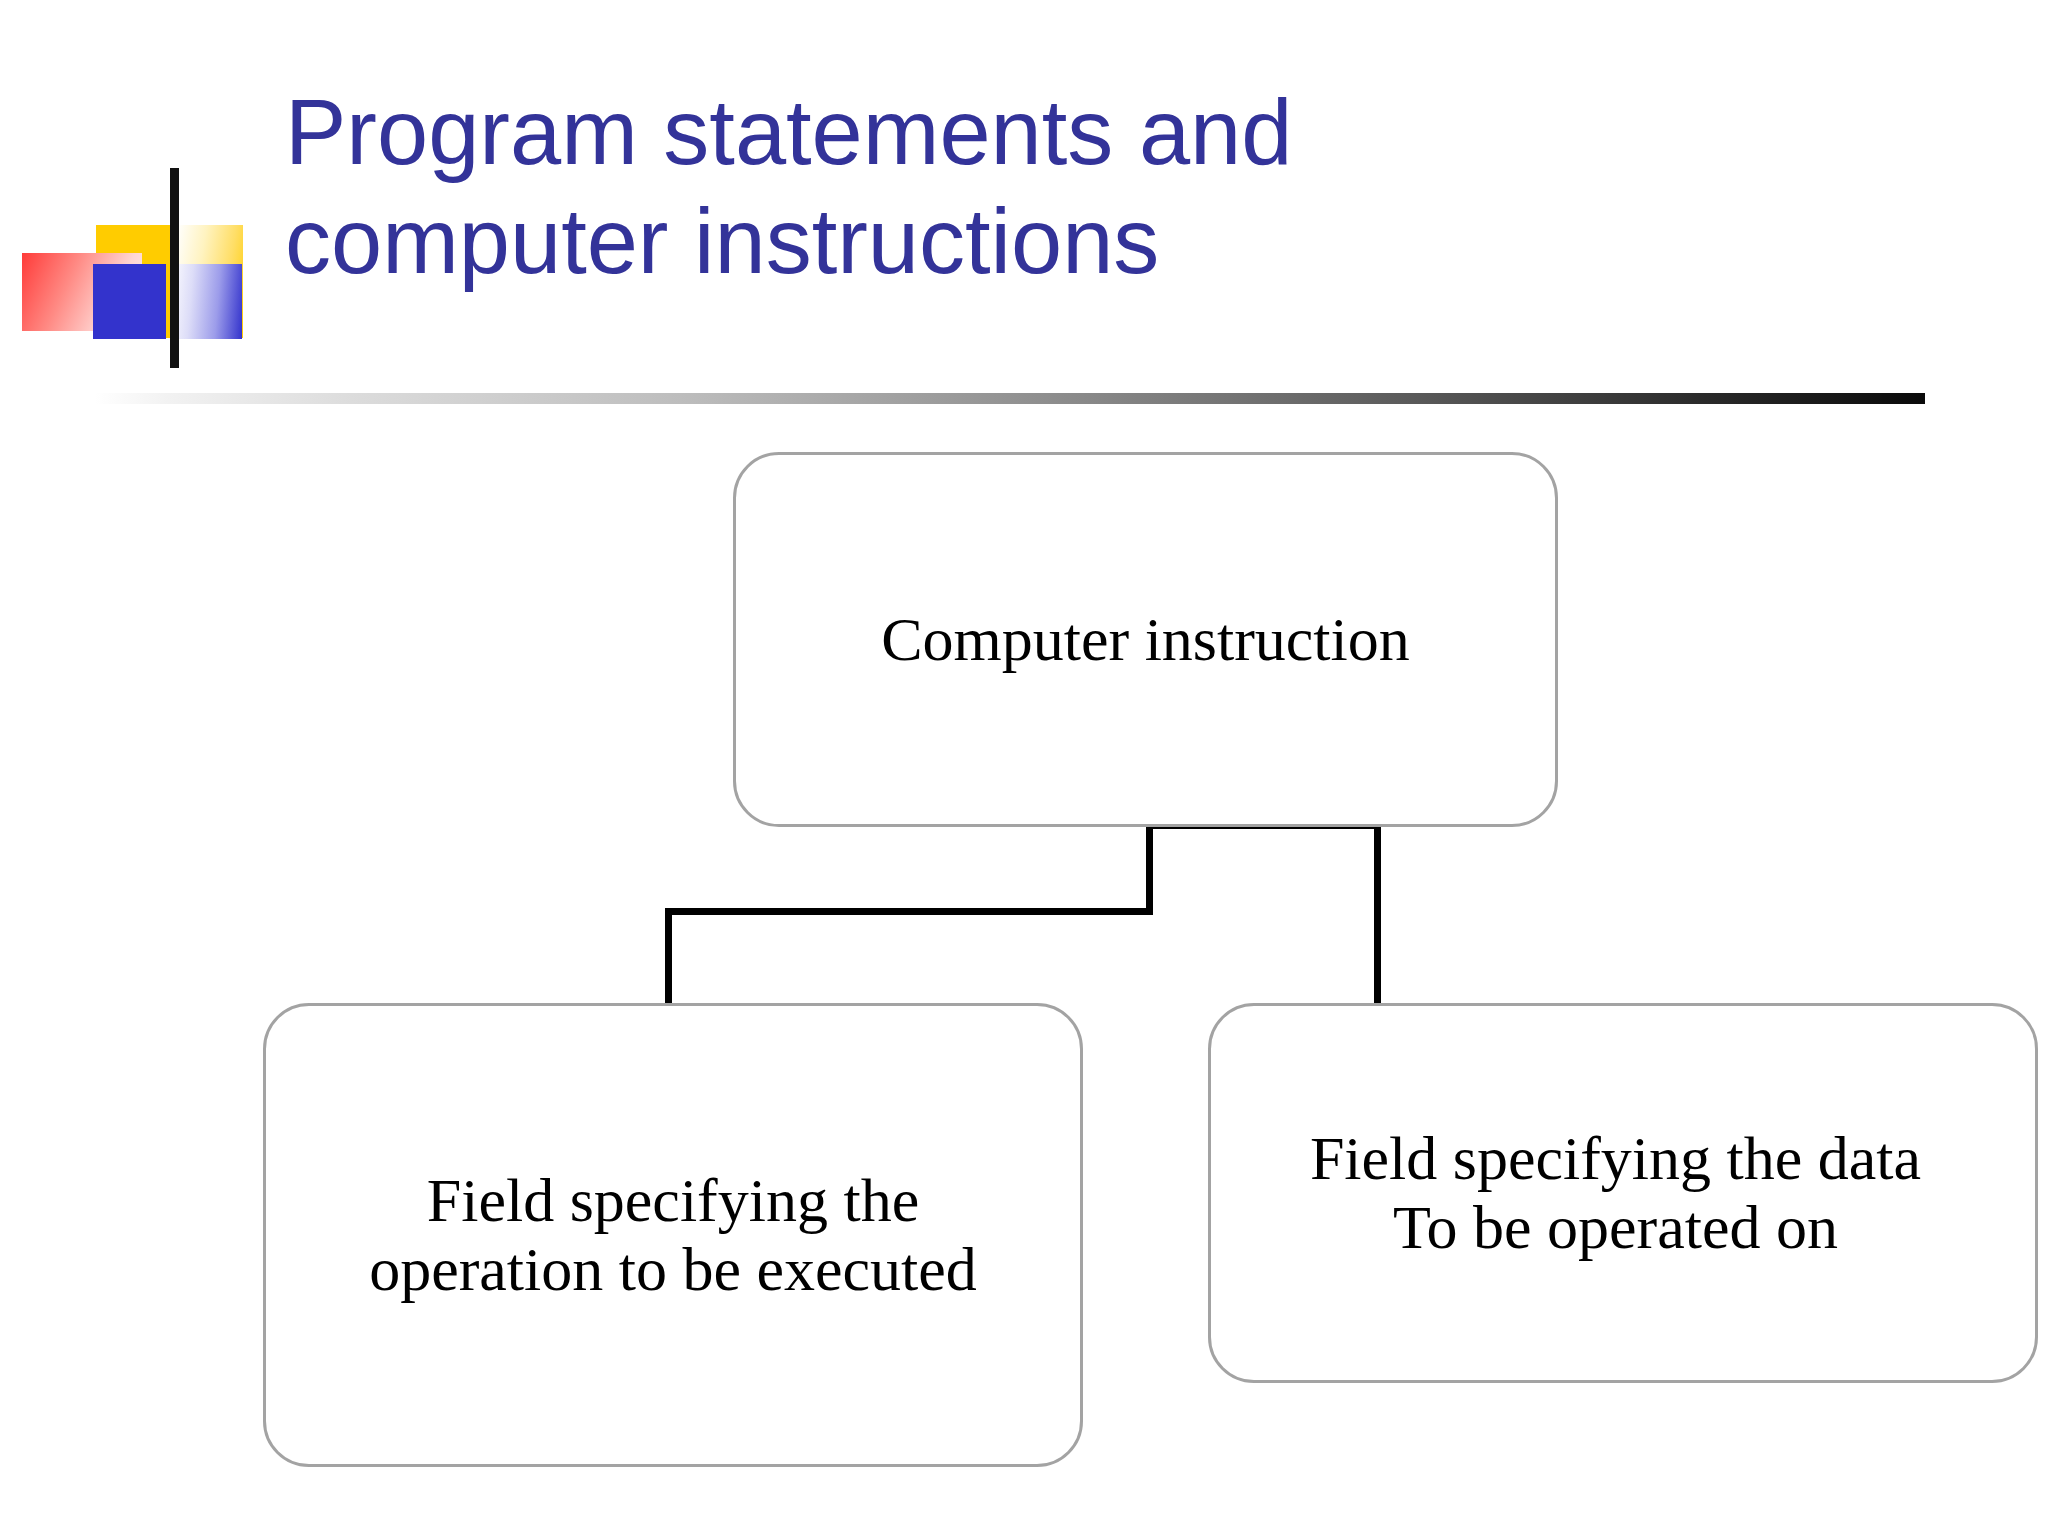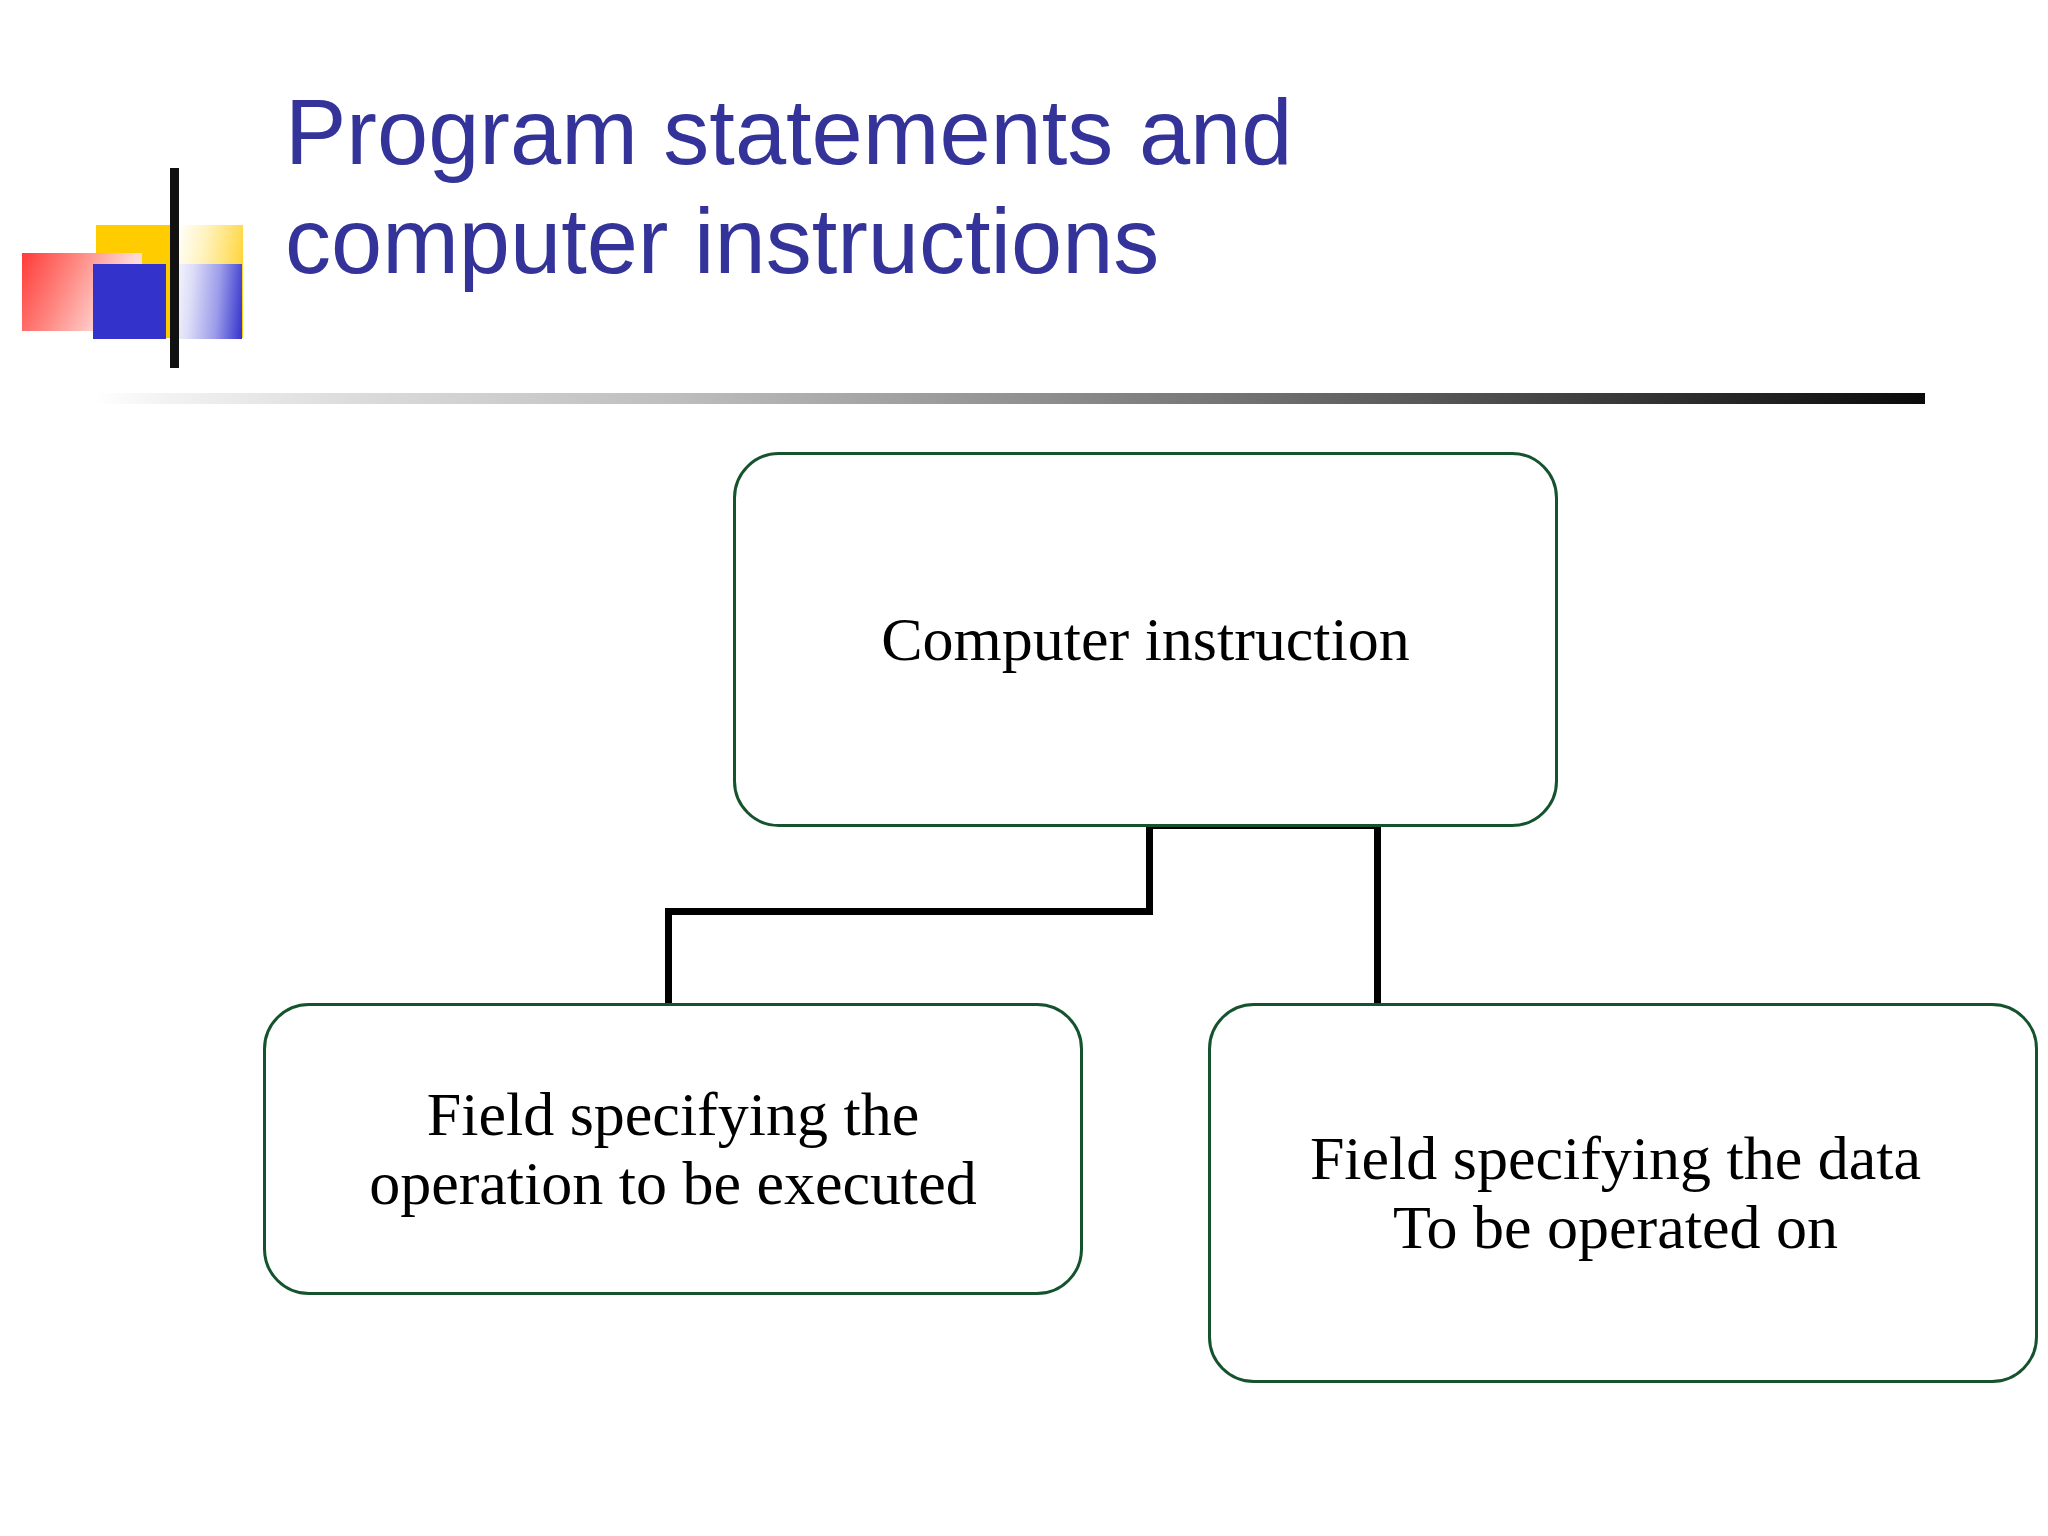--- a/index.html
+++ b/index.html
@@ -103,21 +103,21 @@
         #8e8e8e 52%,
         #5a5a5a 72%,
         #2a2a2a 88%,
         #0a0a0a 100%);
   }
 
   
   .node {
     position: absolute;
     box-sizing: border-box;
-    border: 3px solid #14532d;
+    border: 3px solid #a3a3a3;
     border-radius: 46px;
     background: #ffffff;
     display: flex;
     align-items: center;
     justify-content: center;
     text-align: center;
     color: #000000;
     font-family: "Liberation Serif", serif;
     font-size: 62px;
     line-height: 1.12;
@@ -127,21 +127,21 @@
   #node-root {
     left: 733px;
     top: 452px;
     width: 825px;
     height: 375px;
   }
   #node-left {
     left: 263px;
     top: 1003px;
     width: 820px;
-    height: 292px;
+    height: 464px;
   }
   #node-right {
     left: 1208px;
     top: 1003px;
     width: 830px;
     height: 380px;
     padding-left: 7px;
   }
 
   

